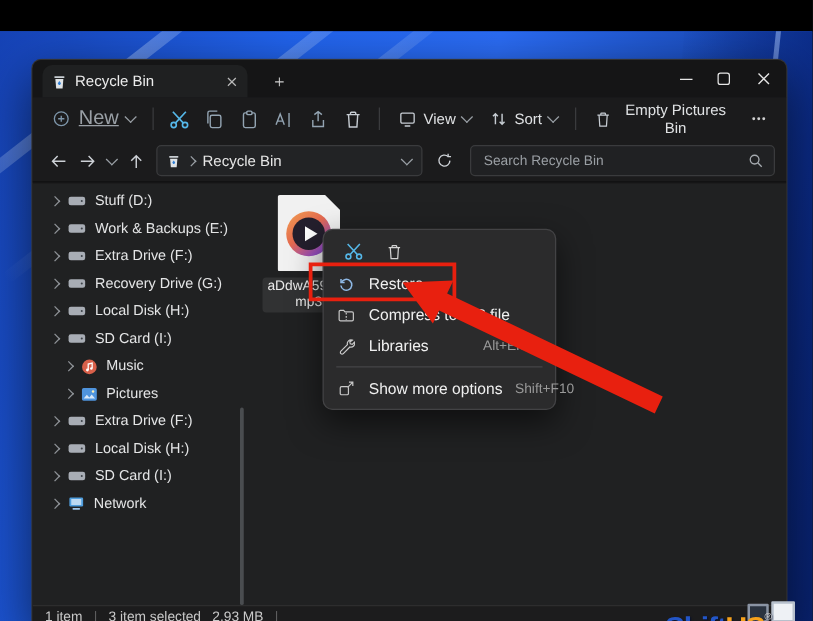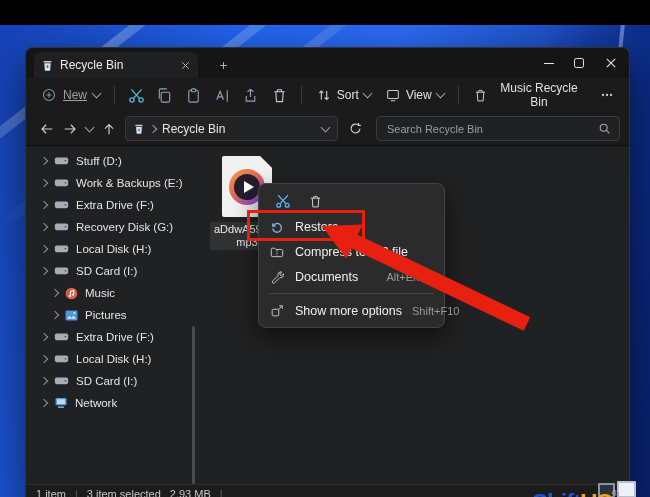--- a/index.html
+++ b/index.html
@@ -28,21 +28,21 @@
     border-radius:8px 8px 0 0;display:flex;align-items:center;gap:7px;padding:0 8px;box-sizing:border-box;}
   .tab-label{flex:1;font-size:12px;color:#ececec;white-space:nowrap;overflow:hidden;}
   .iconbtn{display:flex;align-items:center;justify-content:center;background:none;border:none;padding:0;cursor:default;}
   .newtab{position:absolute;left:186px;top:7px;width:22px;height:20px;border-radius:4px;}
   .winctl{position:absolute;top:1px;width:28px;height:28px;}
   .winctl.min{right:66px;} .winctl.max{right:36px;} .winctl.close{right:4px;}
 
   .toolbar{position:absolute;left:0;top:30px;right:0;height:34px;background:#1b1b1c;
     display:flex;align-items:center;padding:0 8px;box-sizing:border-box;}
   .tb-new{display:flex;align-items:center;gap:6px;padding:4px 7px;border-radius:4px;}
-  .tb-new-label{font-size:12px;color:#9aa0a6;text-decoration:underline;}
+  .tb-new-label{font-size:16px;color:#9aa0a6;text-decoration:underline;}
   .tb-sep{width:1px;height:18px;background:#3a3b3d;margin:0 7px;}
   .tb-ic{width:30px;height:26px;border-radius:4px;}
   .tb-group{display:flex;align-items:center;gap:5px;padding:4px 7px;border-radius:4px;}
   .tb-label{font-size:12px;color:#dfe1e3;}
   .chev-down{width:6px;height:6px;border-right:1.4px solid #9aa0a6;border-bottom:1.4px solid #9aa0a6;
     transform:rotate(45deg);margin-top:-3px;}
   .addr-row{position:absolute;left:0;top:64px;right:0;height:34px;background:#1b1b1c;
     display:flex;align-items:center;padding:0 9px;box-sizing:border-box;border-bottom:1px solid #111;}
   .nav-btn{width:23px;height:24px;border-radius:4px;}
   .addr-box{display:flex;align-items:center;gap:6px;width:213px;height:25px;margin-left:5px;
@@ -216,45 +216,45 @@
           </svg>
       </button>
       <button class="iconbtn tb-ic">
         <svg width="17" height="17" viewBox="0 0 18 18" stroke="#c6ccd2" stroke-width="1.2" fill="none">
             <path d="M3.5 5h11M6.8 5V3.6c0-.4.3-.7.7-.7h3c.4 0 .7.3.7.7V5M5.1 5l.7 10.5h6.4L12.9 5"></path>
           </svg>
       </button>
       <div class="tb-sep"></div>
       <button class="iconbtn tb-group">
         <span>
-          <svg width="16" height="16" viewBox="0 0 18 18" stroke="#c6ccd2" stroke-width="1.3" fill="none">
-              <path d="M6 14V4.5M3.8 6.7L6 4.5l2.2 2.2M12 4.5V14M9.8 11.8L12 14l2.2-2.2"></path>
-            </svg>
-        </span>
-        <span class="tb-label">Sort</span>
-        <span class="chev-down"></span>
-      </button>
-      <button class="iconbtn tb-group">
-        <span>
           <svg width="16" height="16" viewBox="0 0 18 18" stroke="#c6ccd2" stroke-width="1.2" fill="none">
               <rect x="3" y="4" width="12" height="9" rx="1.2"></rect>
               <path d="M6.5 15.5h5"></path>
             </svg>
         </span>
         <span class="tb-label">View</span>
         <span class="chev-down"></span>
       </button>
+      <button class="iconbtn tb-group">
+        <span>
+          <svg width="16" height="16" viewBox="0 0 18 18" stroke="#c6ccd2" stroke-width="1.3" fill="none">
+              <path d="M6 14V4.5M3.8 6.7L6 4.5l2.2 2.2M12 4.5V14M9.8 11.8L12 14l2.2-2.2"></path>
+            </svg>
+        </span>
+        <span class="tb-label">Sort</span>
+        <span class="chev-down"></span>
+      </button>
       <div class="tb-sep"></div>
       <button class="iconbtn tb-group">
         <span>
           <svg width="15" height="15" viewBox="0 0 18 18" stroke="#c6ccd2" stroke-width="1.2" fill="none">
               <path d="M3.5 5h11M6.8 5V3.6c0-.4.3-.7.7-.7h3c.4 0 .7.3.7.7V5M5.1 5l.7 10.5h6.4L12.9 5"></path>
             </svg>
         </span>
-        <span class="tb-label">Music Recycle Bin</span>
+        <span class="tb-label">Empty Pictures Bin</span>
       </button>
       <button class="iconbtn tb-ic">
         <svg width="16" height="16" viewBox="0 0 18 18" fill="#d0d0d0">
             <circle cx="4.5" cy="9" r="1.3"></circle>
             <circle cx="9" cy="9" r="1.3"></circle>
             <circle cx="13.5" cy="9" r="1.3"></circle>
           </svg>
       </button>
     </div>
 
@@ -339,21 +339,21 @@
             <span class="slabel">Extra Drive (F:)</span>
           </div>
         <div class="srow lvl0">
             <span class="chev"></span>
             <span>
               <svg width="15" height="10" viewBox="0 0 16 11">
                 <rect x="0.7" y="1.6" width="14.6" height="7.4" rx="2" fill="#a8adb5"></rect>
                 <circle cx="12.3" cy="5.2" r="0.9" fill="#3c4148"></circle>
               </svg>
             </span>
-            <span class="slabel">Recovery Disk (G:)</span>
+            <span class="slabel">Recovery Drive (G:)</span>
           </div>
         <div class="srow lvl0">
             <span class="chev"></span>
             <span>
               <svg width="15" height="10" viewBox="0 0 16 11">
                 <rect x="0.7" y="1.6" width="14.6" height="7.4" rx="2" fill="#a8adb5"></rect>
                 <circle cx="12.3" cy="5.2" r="0.9" fill="#3c4148"></circle>
               </svg>
             </span>
             <span class="slabel">Local Disk (H:)</span>
@@ -492,21 +492,21 @@
           </svg>
       </span>
       <span class="ctx-label">Compress to ZIP file</span>
     </div>
     <div class="ctx-item">
       <span class="ctx-ic">
         <svg width="14" height="14" viewBox="0 0 16 16" stroke="#c8c8c8" stroke-width="1.1" fill="none">
             <path d="M13.6 2.4a3.4 3.4 0 0 0-4.5 4.1l-6 6a1.5 1.5 0 0 0 2.2 2.2l6-6a3.4 3.4 0 0 0 4.2-4.4l-2 2-1.8-.5-.5-1.8z"></path>
           </svg>
       </span>
-      <span class="ctx-label">Documents</span>
+      <span class="ctx-label">Libraries</span>
       <span class="ctx-shortcut">Alt+Enter</span>
     </div>
     <div class="ctx-sep"></div>
     <div class="ctx-item">
       <span class="ctx-ic">
         <svg width="14" height="14" viewBox="0 0 16 16" stroke="#c8c8c8" stroke-width="1.1" fill="none">
             <rect x="2.5" y="6" width="7.5" height="7.5" rx="1.2"></rect>
             <path d="M9.5 6.5L14 2M10.5 2H14v3.5"></path>
           </svg>
       </span>

